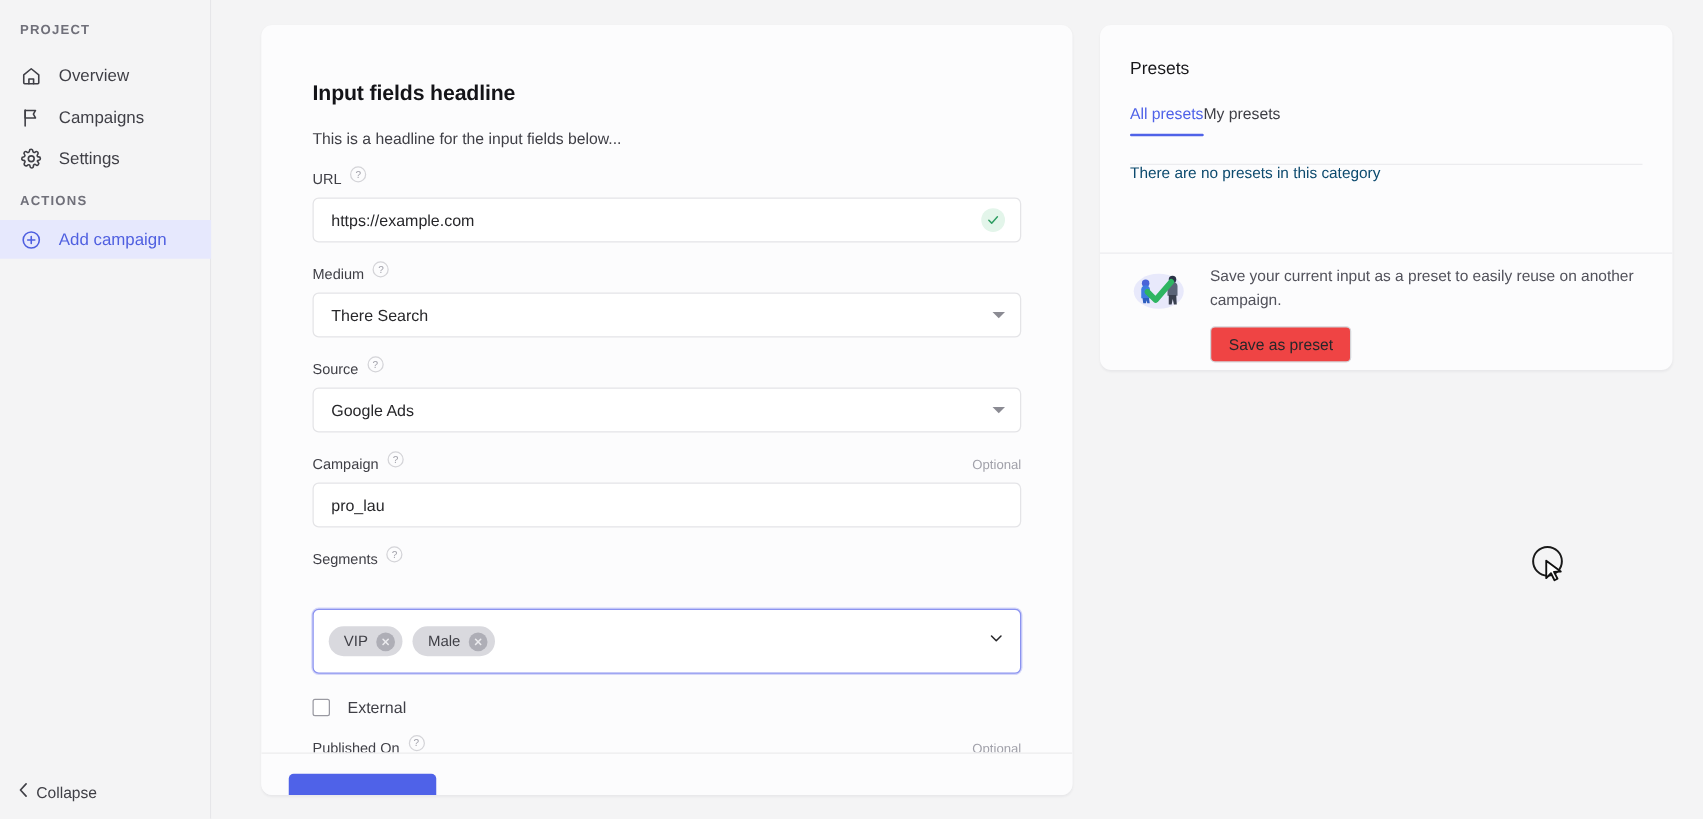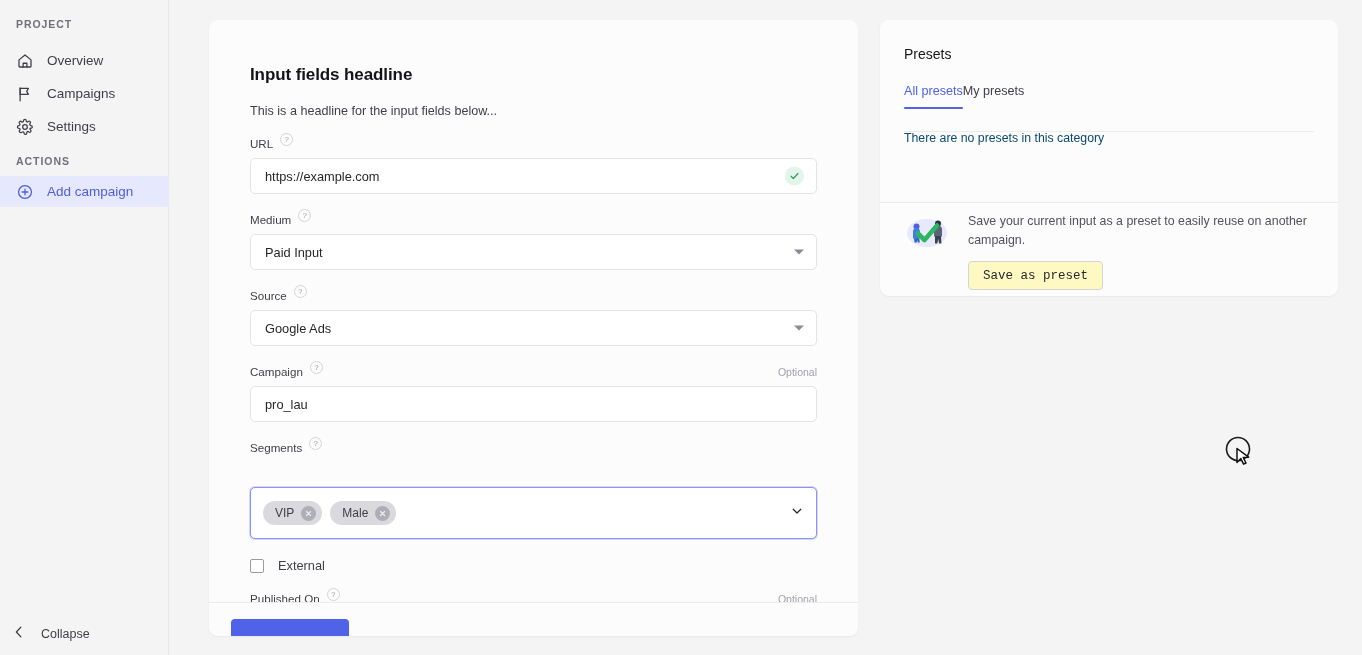--- a/index.html
+++ b/index.html
@@ -39,21 +39,21 @@
 
   .actions-list { position: absolute; top: 176px; left: 0; width: 169px; }
   .nav-item.active {
     background: #e6e8fd; color: #4f5fe0;
     height: 31px;
   }
   .nav-item.active .nav-label { color: #4f5fe0; }
 
   .collapse {
     position: absolute; bottom: 0; left: 0; width: 147px; height: 44px;
-    display: flex; align-items: center; gap: 13px;
+    display: flex; align-items: center; gap: 1px;
     padding-left: 10px;
     font-size: 12.5px; color: #3f3f46; cursor: pointer;
     border-top: 1px solid transparent;
   }
 
   
   .content {
     flex: 1; position: relative; height: 655px;
     background: #f4f4f5;
   }
@@ -177,23 +177,23 @@
     position: absolute; left: 0; right: 0; top: 182px; height: 1px; background: #ececef;
   }
   .save-block {
     position: absolute; left: 24px; top: 192px; right: 24px;
     display: flex; gap: 18px;
   }
   .illus { width: 46px; height: 44px; flex: 0 0 46px; }
   .save-text { font-size: 12.4px; color: #52525b; line-height: 1.5; }
   .save-btn {
     margin-top: 12px; height: 29px; padding: 0 14px;
-    background: #fef9c3; border: 1px solid #d4d4d8; border-radius: 4px;
+    background: #ef4444; border: 1px solid #d4d4d8; border-radius: 4px;
     font-size: 12.5px; color: #27272a; cursor: pointer;
-    font-family: Liberation Mono, monospace;
+    font-family: Liberation Sans, sans-serif;
   }
 
   
   .cursor { position: absolute; left: 1055px; top: 435px; width: 34px; height: 34px; pointer-events: none; }
 </style>
 </head>
 <body>
 
 <div class="app">
 
@@ -282,21 +282,21 @@
             </span>
           </div>
         </div>
 
         <div class="field">
           <div class="field-label-row">
             <span class="field-label">Medium</span>
             <span class="help-badge">?</span>
           </div>
           <div class="input-box">
-            <span>Paid Input</span>
+            <span>There Search</span>
             <span class="field-adorn">
               <span class="tri-down"></span>
             </span>
           </div>
         </div>
 
         <div class="field">
           <div class="field-label-row">
             <span class="field-label">Source</span>
             <span class="help-badge">?</span>

